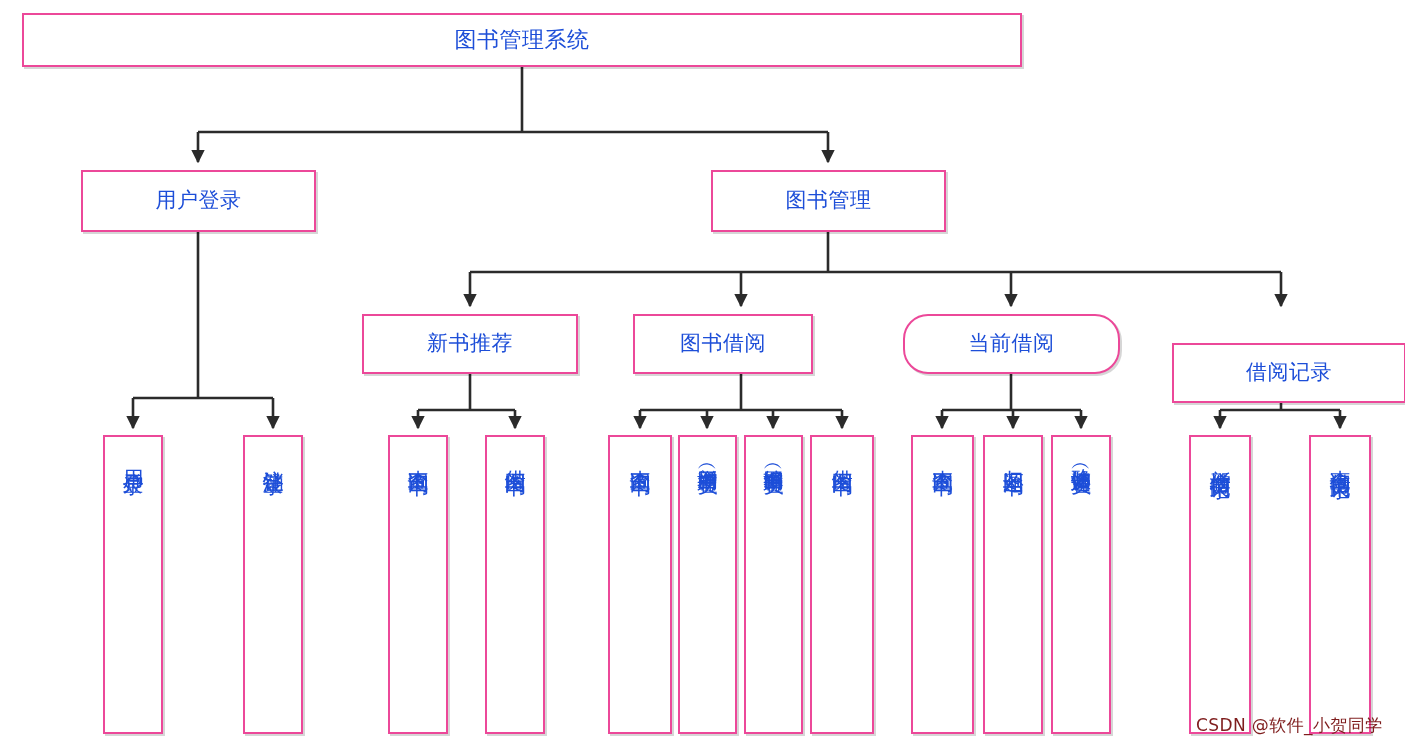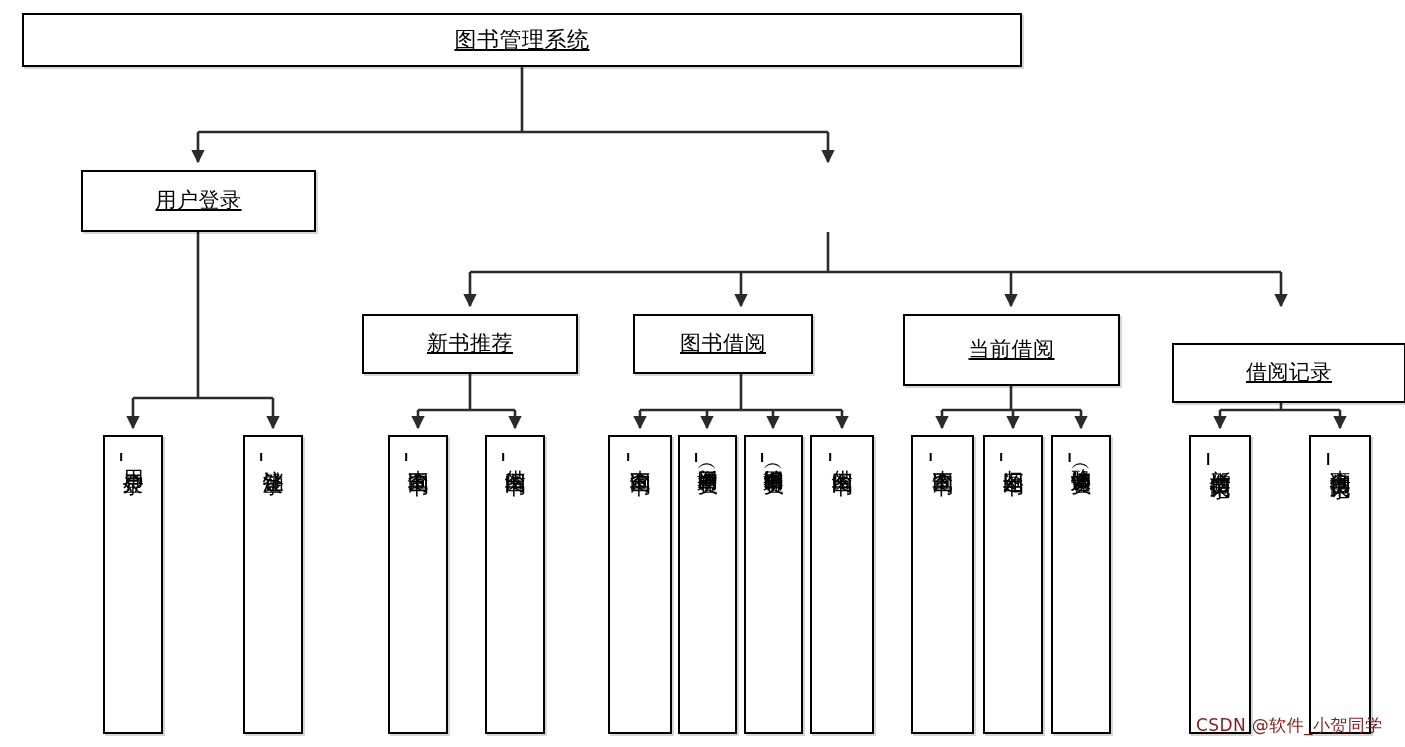--- a/index.html
+++ b/index.html
@@ -23,27 +23,26 @@
     left: 0;
     top: 0;
     width: 1405px;
     height: 747px;
     pointer-events: none;
   }
   .node {
     position: absolute;
     box-sizing: border-box;
     background: #ffffff;
-    border: 2px solid #000000;
+    border: 2px solid #ec4899;
     box-shadow: 2px 2px 0 rgba(0,0,0,0.16);
     display: flex;
     align-items: center;
     justify-content: center;
-    color: #000000;
-    text-decoration: underline;
+    color: #1d4ed8;
   }
   .node-label {
     display: block;
     text-align: center;
     line-height: 1.22;
     letter-spacing: 0.5px;
   }
   .node.horizontal .node-label {
     font-size: 21px;
   }
@@ -130,28 +129,31 @@
     </g>
   </svg>
 
   <div class="node root horizontal" style="left:22px; top:13px; width:1000px; height:54px;">
     <span class="node-label">图书管理系统</span>
   </div>
 
   <div class="node horizontal" style="left:81px; top:170px; width:235px; height:62px;">
     <span class="node-label">用户登录</span>
   </div>
+  <div class="node horizontal" style="left:711px; top:170px; width:235px; height:62px;">
+    <span class="node-label">图书管理</span>
+  </div>
 
   <div class="node horizontal" style="left:362px; top:314px; width:216px; height:60px;">
     <span class="node-label">新书推荐</span>
   </div>
   <div class="node horizontal" style="left:633px; top:314px; width:180px; height:60px;">
     <span class="node-label">图书借阅</span>
   </div>
-  <div class="node horizontal" style="left:903px; top:314px; width:217px; height:72px;">
+  <div class="node horizontal" style="left:903px; top:314px; width:217px; height:60px;border-radius:25px;">
     <span class="node-label">当前借阅</span>
   </div>
   <div class="node horizontal" style="left:1172px; top:330px; width:234px; height:60px;margin-top:13px;">
     <span class="node-label">借阅记录</span>
   </div>
 
   <div class="node vertical" style="left:103px; top:435px; width:60px; height:299px;">
     <span class="node-label">用户登录</span>
   </div>
   <div class="node vertical" style="left:243px; top:435px; width:60px; height:299px;">

